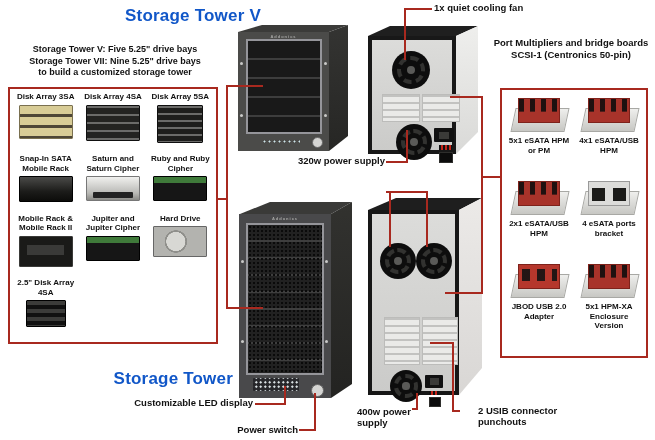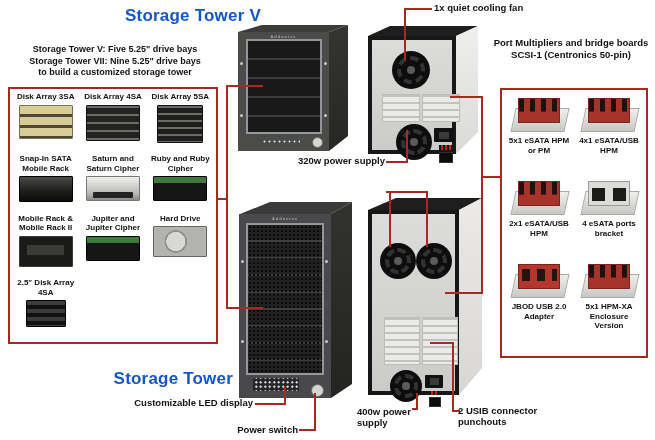--- a/index.html
+++ b/index.html
@@ -12,21 +12,21 @@
   #title-ix{left:104px;top:369px;width:160px;}
   .intro{position:absolute;left:6px;top:44px;width:218px;text-align:center;
          font-size:9px;line-height:11.5px;}
   .callout{position:absolute;font-size:9.5px;line-height:11px;}
   #lbl-fan1{left:434px;top:2px;}
   #lbl-psu320{left:268px;top:155px;width:117px;text-align:right;}
   #lbl-fans2{left:270px;top:185px;width:115px;text-align:right;}
   #lbl-led{left:118px;top:397px;width:135px;text-align:right;}
   #lbl-power{left:190px;top:424px;width:108px;text-align:right;}
   #lbl-psu400{left:357px;top:406px;width:60px;text-align:left;}
-  #lbl-usib{left:458px;top:405px;width:92px;text-align:left;}
+  #lbl-usib{left:478px;top:405px;width:92px;text-align:left;}
   .rp-header{position:absolute;left:487px;top:37px;width:168px;text-align:center;
              font-size:9.5px;line-height:11.5px;}
 
   
   .rline{position:absolute;background:#a8291f;}
 
   
   .panel{position:absolute;border:2px solid #a8291f;box-sizing:border-box;background:#fff;}
   #left-panel{left:8px;top:87px;width:210px;height:257px;display:grid;
               grid-template-columns:repeat(3,1fr);padding:3px 2px;}

